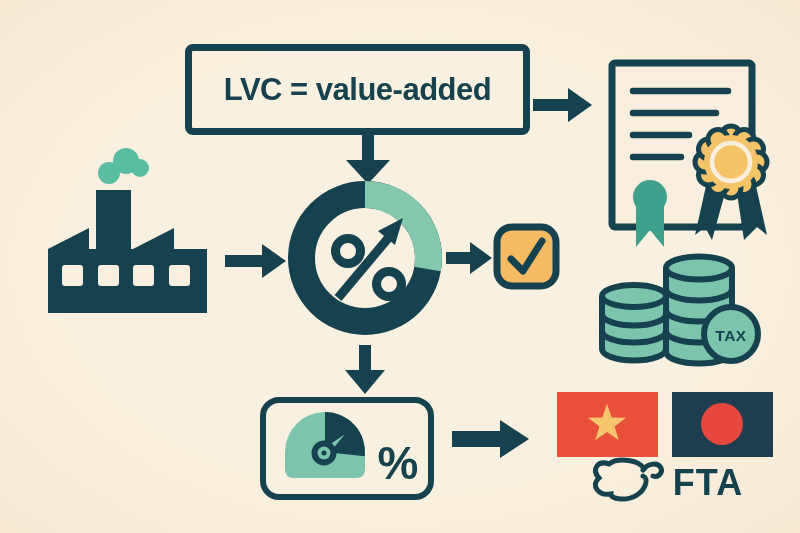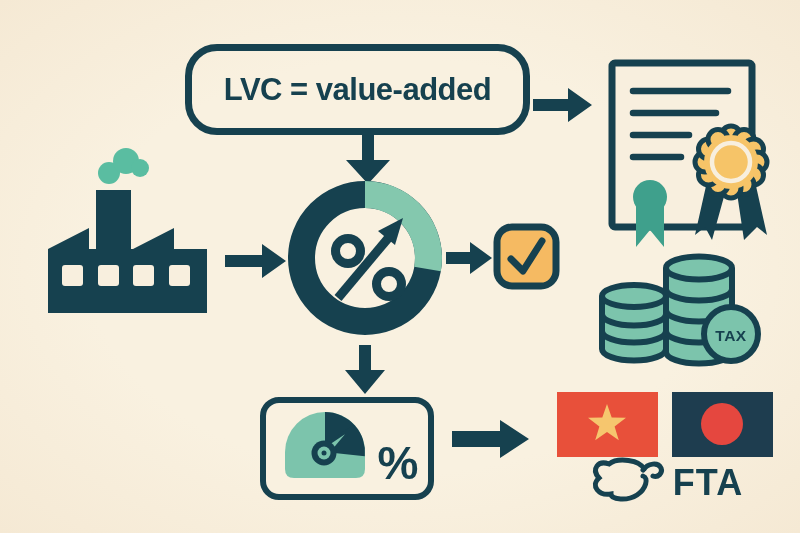--- a/index.html
+++ b/index.html
@@ -6,21 +6,21 @@
   .canvas {
     position:relative; width:800px; height:533px;
     background:#f8efde;
     background-image: radial-gradient(ellipse at center, #f9f1e0 55%, #f5e9d4 100%);
     font-family:"Liberation Sans", sans-serif;
     overflow:hidden;
   }
   svg.scene { position:absolute; left:0; top:0; }
   .def-box {
     position:absolute; left:185px; top:44px; width:345px; height:91px;
-    box-sizing:border-box; border:7px solid #16414f; border-radius:32px;
+    box-sizing:border-box; border:7px solid #16414f; border-radius:8px;
     display:flex; flex-direction:column; align-items:center; justify-content:center;
     color:#16414f; font-weight:bold; font-size:31px; line-height:37px;
     letter-spacing:-0.5px; text-align:right;
   }
   .svg-label {
     font-family:"Liberation Sans", sans-serif;
     font-weight:bold; fill:#16414f;
   }
 </style>
 </head>

